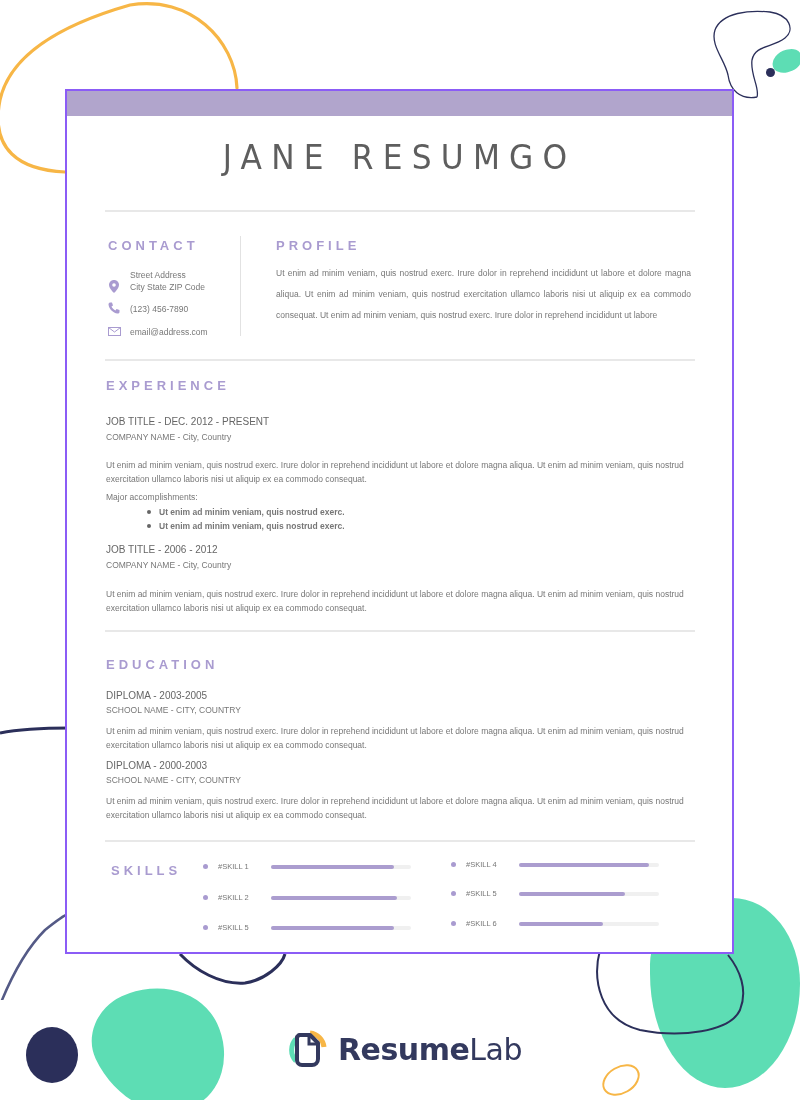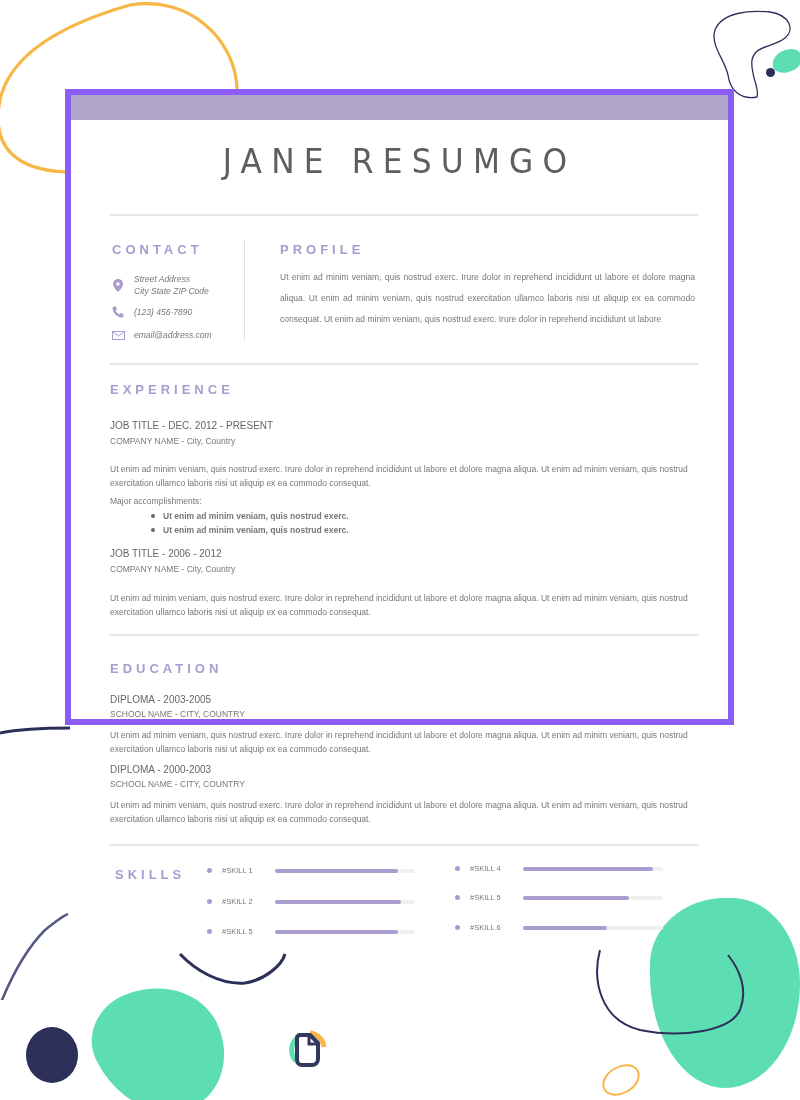--- a/index.html
+++ b/index.html
@@ -2,41 +2,41 @@
 <html><head>
 <meta charset="utf-8">
 <style>
   * { box-sizing: border-box; margin: 0; padding: 0; }
   html, body { width: 800px; height: 1100px; background: #ffffff; overflow: hidden; }
   body { position: relative; font-family: "Liberation Sans", "DejaVu Sans", sans-serif; color: #666; }
 
   .deco { position: absolute; pointer-events: none; }
 
   .page {
-    position: absolute; left: 65px; top: 89px; width: 669px; height: 636px;
-    background: #ffffff; border: 6px solid #8b5cf6; z-index: 5;
+    position: absolute; left: 65px; top: 89px; width: 669px; height: 865px;
+    background: #ffffff; border: 2px solid #8b5cf6; z-index: 5;
   }
   .page-band { position: absolute; left: 0; top: 0; width: 100%; height: 25px; background: #b1a5cc; }
 
   .name {
     position: absolute; left: 0; top: 46px; width: 100%; text-align: center;
     font-size: 34px; letter-spacing: 10px; color: #5e5e5e; font-weight: 400;
     font-family: "DejaVu Sans", sans-serif; transform: scaleX(0.92);
   }
   .role {
     position: absolute; left: 0; top: 91px; width: 100%; text-align: center;
     font-size: 8px; letter-spacing: 6px; color: #c3bcdc; font-weight: 700;
   }
   .rule { position: absolute; left: 38px; width: 590px; height: 2px; background: #e8e8e8; }
 
   .sec-title {
     position: absolute; font-size: 13px; font-weight: 700; letter-spacing: 4px; color: #a99bd0;
   }
 
-  .contact-item { position: absolute; left: 40px; display: flex; align-items: center; font-style: italic; }
+  .contact-item { position: absolute; left: 40px; display: flex; align-items: flex-end; }
   .contact-icon { width: 14px; height: 14px; margin-right: 9px; display: flex; align-items: center; justify-content: center; }
   .contact-text { font-size: 8.5px; line-height: 12px; color: #777; }
   .vdivider { position: absolute; left: 173px; top: 145px; width: 1px; height: 100px; background: #e2e2e2; }
 
   .profile-text {
     position: absolute; left: 209px; top: 172px; width: 415px;
     font-size: 8.5px; line-height: 21px; color: #777; text-align: justify;
   }
 
   .job-title { position: absolute; left: 39px; font-size: 10px; color: #666; }
@@ -205,13 +205,14 @@
   </div>
 </div>
 
 <div class="brand">
   <svg width="40" height="40" viewBox="0 0 40 40">
     <path d="M8 10 A 16 16 0 0 0 8 32" fill="none" stroke="#5dddb4" stroke-width="5"></path>
     <path d="M22 4 A 16 16 0 0 1 36 18" fill="none" stroke="#f7b646" stroke-width="5"></path>
     <path d="M11 6 L 22 6 L 30 14 L 30 30 A 6 6 0 0 1 24 36 L 14 36 A 5 5 0 0 1 9 31 L 9 8 Z" fill="none" stroke="#33395e" stroke-width="4" stroke-linejoin="round"></path>
     <path d="M21 6 L 21 15 L 30 15" fill="none" stroke="#33395e" stroke-width="3"></path>
   </svg>
+  <div class="brand-text"><span>Resume</span><span class="lab">Lab</span></div>
 </div>
 
 </body></html>

